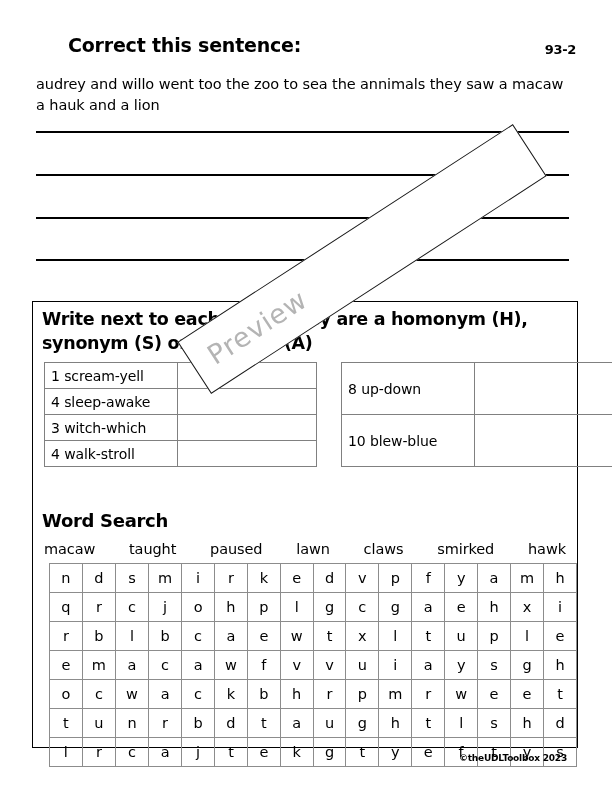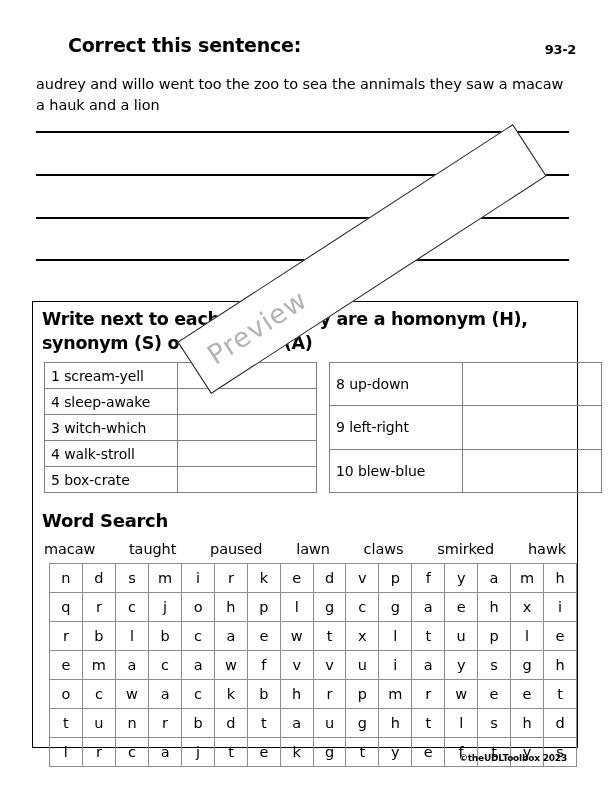--- a/index.html
+++ b/index.html
@@ -90,21 +90,21 @@
     letter-spacing: -0.3px;
   }
 
   
   #pair-table-wrap {
     position: absolute;
     left: 11px;
     top: 60px;
     width: 522px;
     display: flex;
-    gap: 12px;
+    gap: 24px;
   }
   .pair-table {
     border-collapse: collapse;
     table-layout: fixed;
     width: 258px;
   }
   .pair-table td {
     border: 0.9px solid #808080;
     height: 25px;
     font-size: 14px;
@@ -222,34 +222,26 @@
               <td class="pair-answer"></td>
             </tr>
             <tr>
               <td class="pair-word">3 witch-which</td>
               <td class="pair-answer"></td>
             </tr>
             <tr>
               <td class="pair-word">4 walk-stroll</td>
               <td class="pair-answer"></td>
             </tr>
-            <tr>
-              <td class="pair-word">5 box-crate</td>
-              <td class="pair-answer"></td>
-            </tr>
           </tbody>
       </table>
       <table class="pair-table" id="pair-table-right">
         <tbody>
             <tr>
               <td class="pair-word">8 up-down</td>
-              <td class="pair-answer"></td>
-            </tr>
-            <tr>
-              <td class="pair-word">9 left-right</td>
               <td class="pair-answer"></td>
             </tr>
             <tr>
               <td class="pair-word">10 blew-blue</td>
               <td class="pair-answer"></td>
             </tr>
           </tbody>
       </table>
     </div>
 

